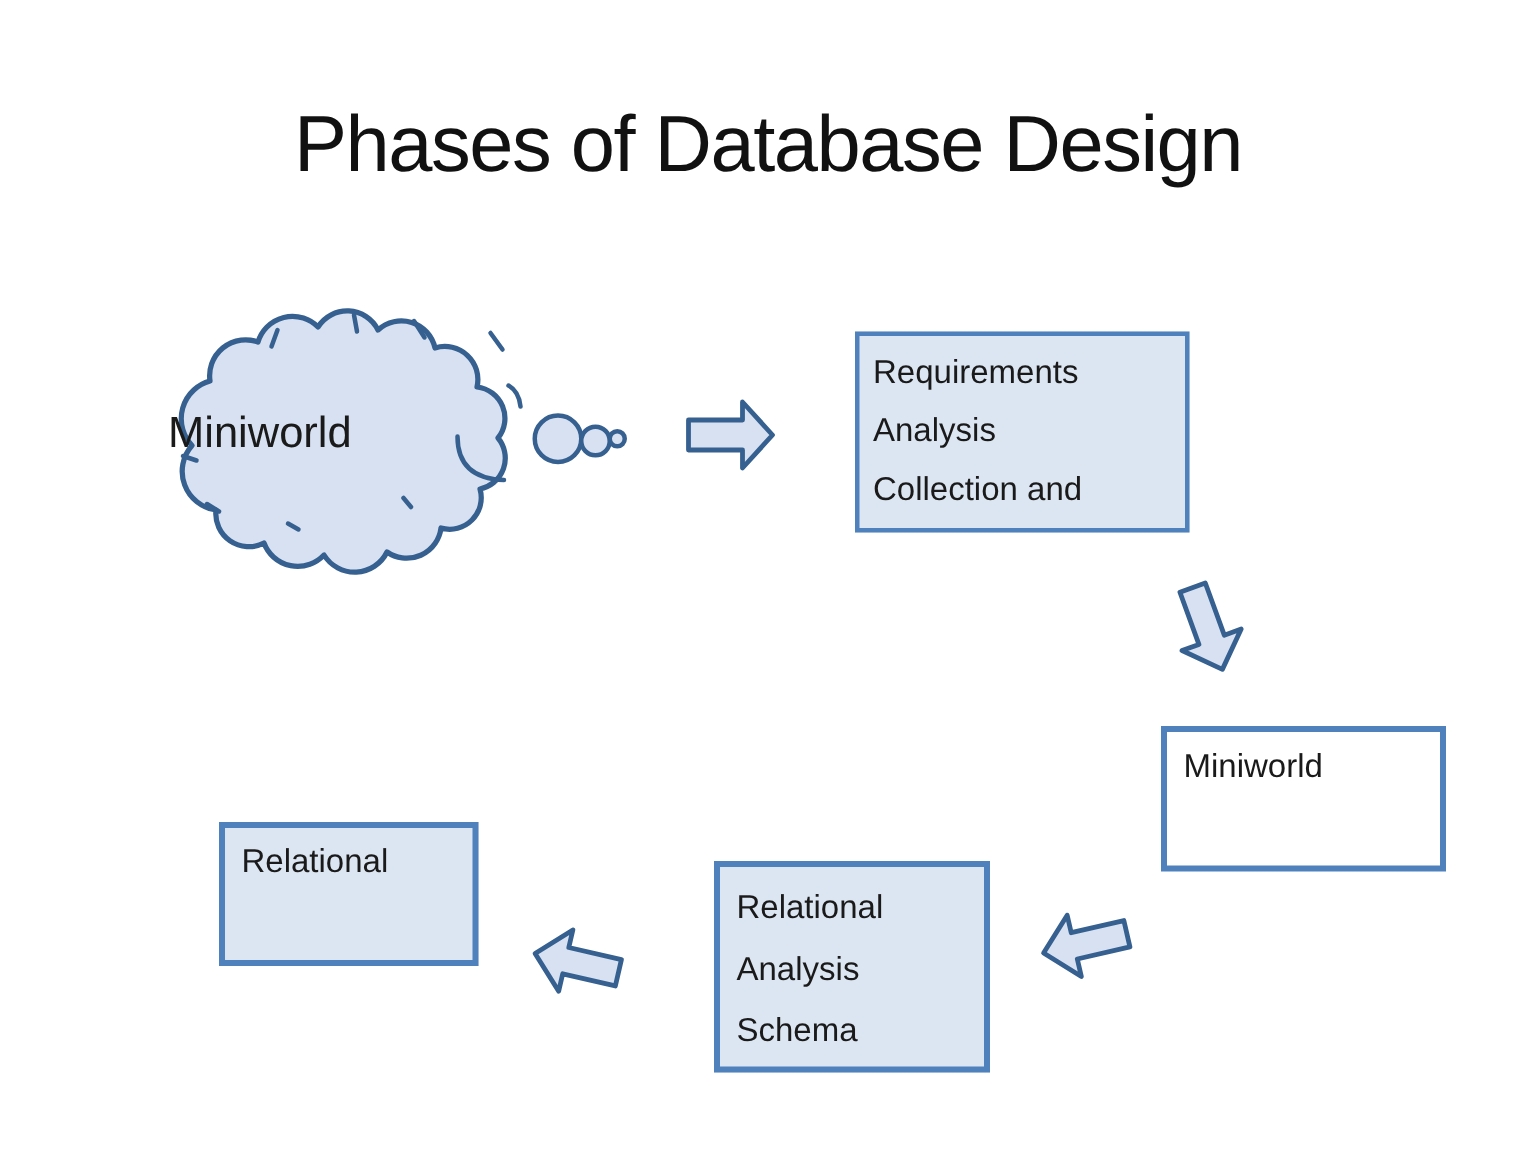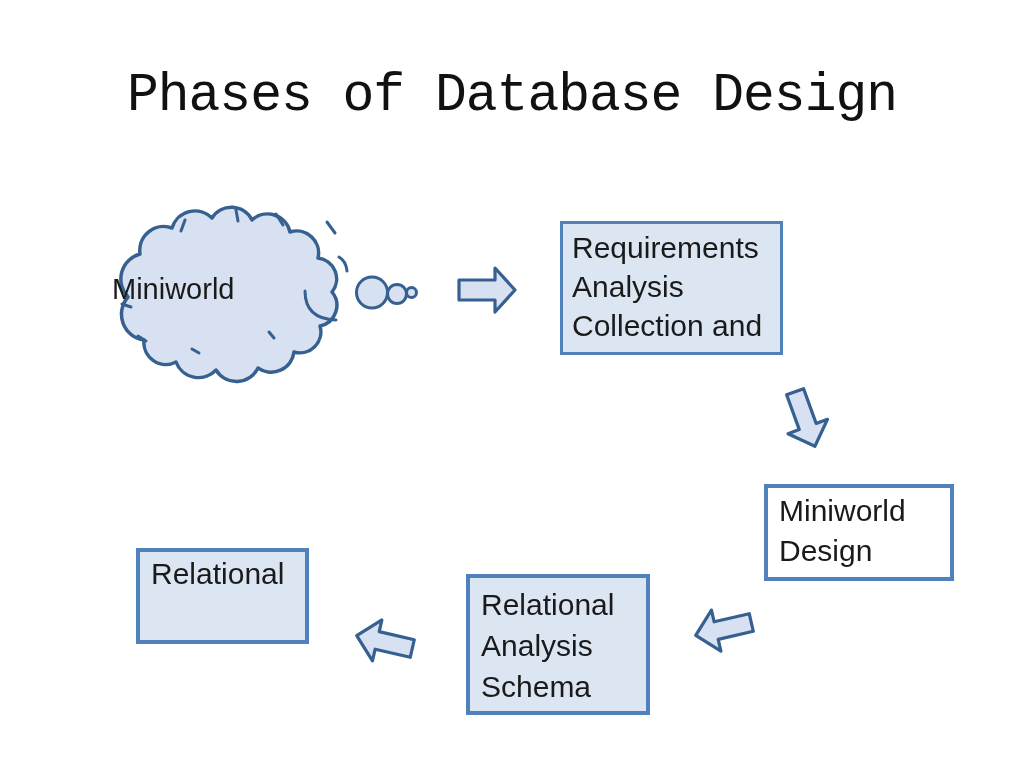--- a/index.html
+++ b/index.html
@@ -21,42 +21,42 @@
     color:var(--text-color);
   }
   .title{
     position:absolute;
     top:66px;left:0;width:100%;
     text-align:center;
     font-size:53px;
     letter-spacing:-1px;
     color:var(--title-color);
     white-space:nowrap;
-    font-family:Liberation Mono, monospace;
   }
   .shape{position:absolute;}
   .shape path, .shape polygon, .shape circle{
     fill:var(--shape-fill);
     stroke:var(--shape-stroke);
   }
   .shape .stroke-only{fill:none;}
   .cloud-label{
     position:absolute;
     left:112px;top:273px;width:220px;
     font-size:29px;
     color:var(--text-color);
   }
   .box{
     position:absolute;
     box-sizing:border-box;
     background:var(--box-fill);
     border:3px solid var(--box-border);
-    font-size:30px;
+    font-size:22px;
     line-height:40px;
     color:var(--text-color);
+    margin-left:10px;
   }
   .box .line{display:block;}
   .box-requirements{left:560px;top:221px;width:223px;height:134px;padding:4px 9px;line-height:39px;}
   .box-conceptual{left:764px;top:484px;width:190px;height:97px;border-width:4px;padding:3px 11px;}
   .box-schema{left:466px;top:574px;width:184px;height:141px;border-width:4px;padding:6px 11px;line-height:41px;}
   .box-dbms{left:136px;top:548px;width:173px;height:96px;border-width:4px;padding:2px 11px;}
   .arrow-down{transform:rotate(-20deg);}
   .arrow-left-a{transform:rotate(-13deg);}
   .arrow-left-b{transform:rotate(13deg);}
 </style>
@@ -112,21 +112,20 @@
     <span class="line">Analysis</span>
     <span class="line">Collection and</span>
   </div>
 
   <svg class="shape arrow-down" style="left:781px;top:387px;" width="48" height="64" viewBox="0 0 48 64">
     <polygon stroke-width="3.2" stroke-linejoin="round" points="15,3 33,3 33,40 45,40 24,61 3,40 15,40"></polygon>
   </svg>
 
   <div class="box box-conceptual" style="background: rgb(255, 255, 255);">
     <span class="line">Miniworld</span>
-    <span class="line">Design</span>
   </div>
 
   <svg class="shape arrow-left-a" style="left:691px;top:605px;" width="64" height="48" viewBox="0 0 64 48">
     <polygon stroke-width="3.2" stroke-linejoin="round" points="61,15 25,15 25,3 4,24 25,45 25,33 61,33"></polygon>
   </svg>
 
   <div class="box box-schema" style="background: rgb(220, 230, 242);">
     <span class="line">Relational</span>
     <span class="line">Analysis</span>
     <span class="line">Schema</span>

